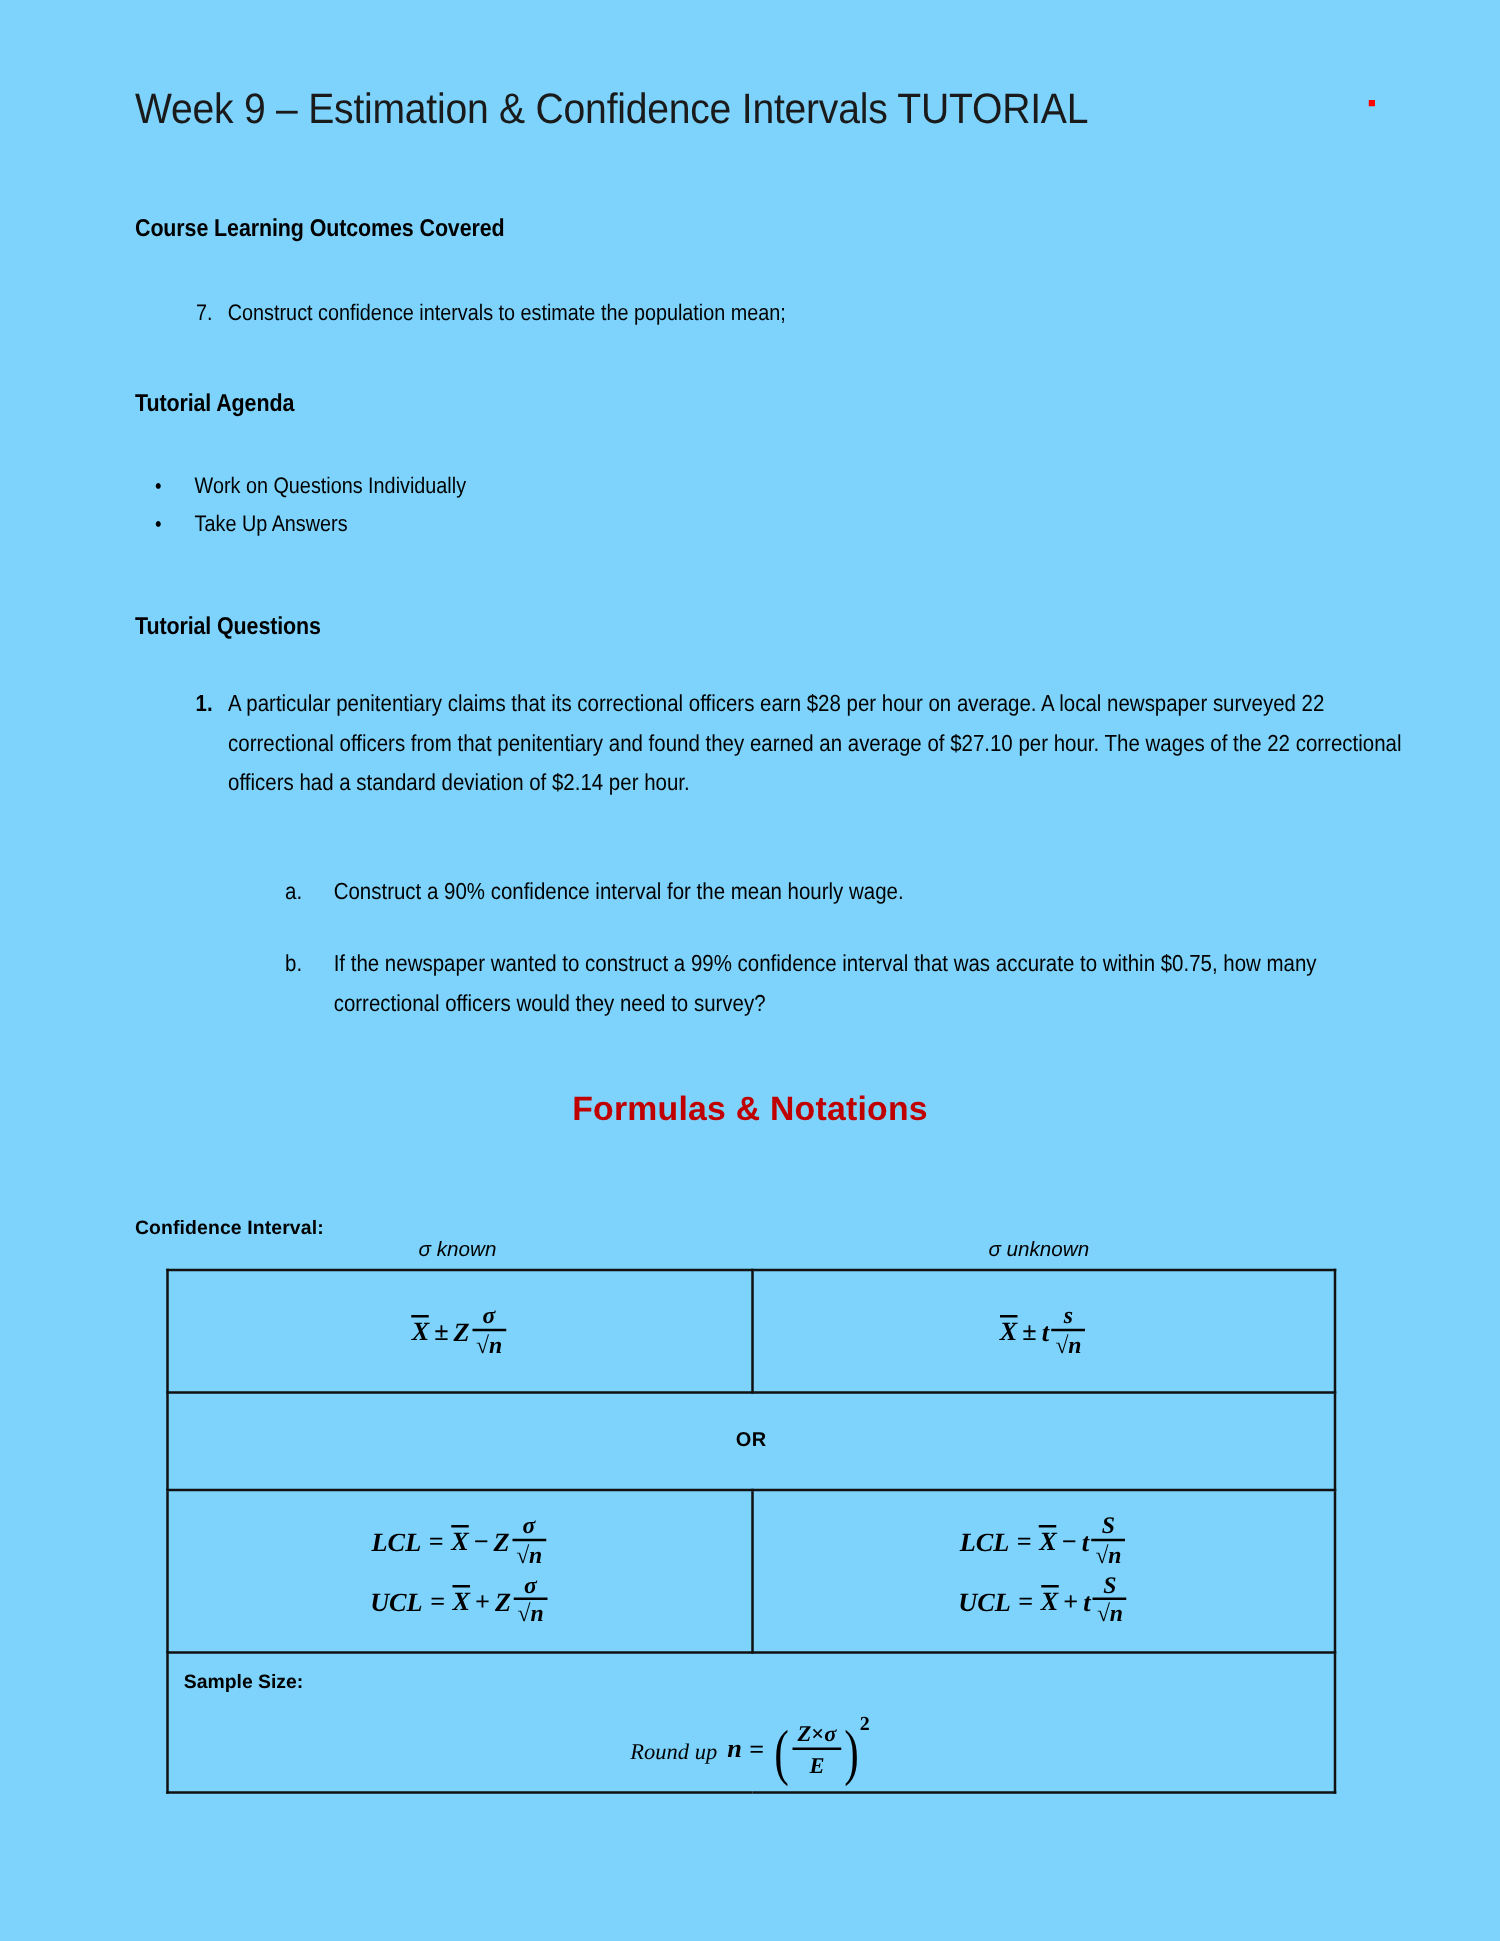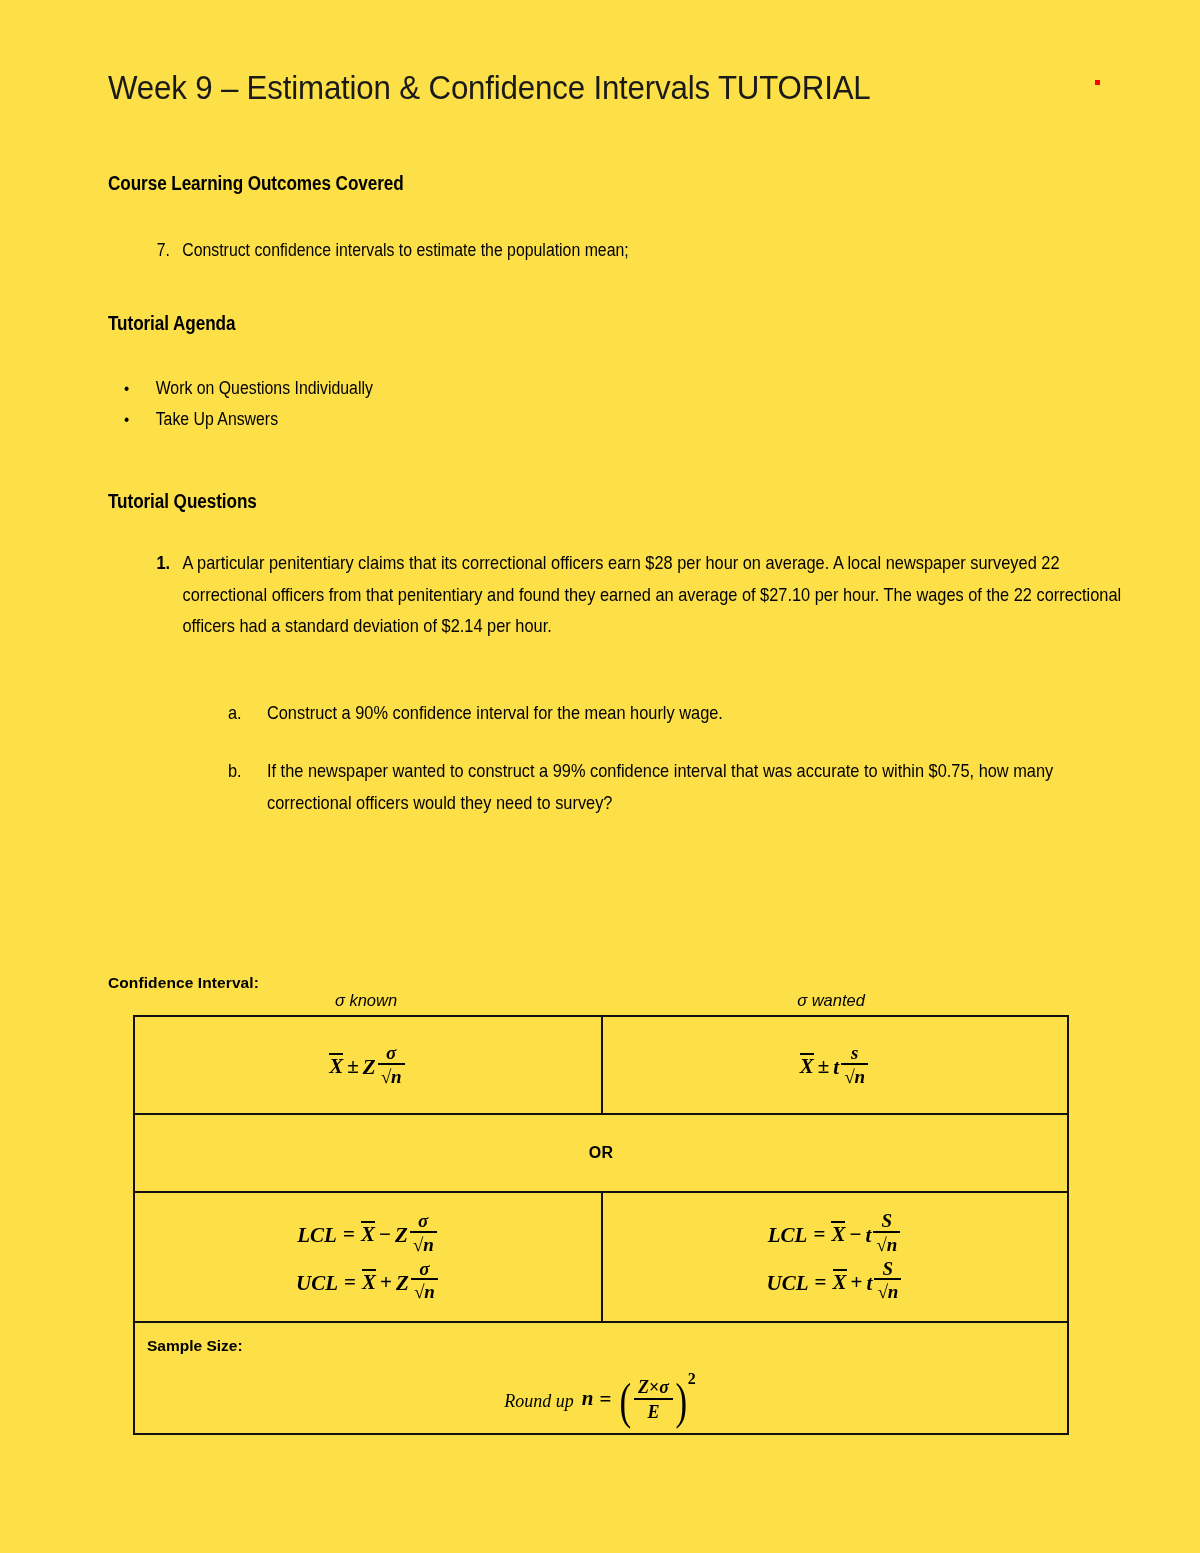--- a/index.html
+++ b/index.html
@@ -13,21 +13,21 @@
     position: relative;
     font-family: "Liberation Sans", sans-serif;
     color: #000000;
     overflow: hidden;
   }
 
   .page {
     position: relative;
     width: 1200px;
     height: 1553px;
-    background: #fde047;
+    background: #7dd3fc;
   }
 
   
   .doc-title {
     position: absolute;
     left: 108px;
     top: 68px;
     font-size: 34px;
     font-weight: 400;
     letter-spacing: -0.2px;
@@ -367,25 +367,26 @@
   <div class="sub-item" id="qa">
     <span class="marker">a.</span>
     <span class="body">Construct a 90% confidence interval for the mean hourly wage.</span>
   </div>
 
   <div class="sub-item" id="qb">
     <span class="marker">b.</span>
     <span class="body">If the newspaper wanted to construct a 99% confidence interval that was accurate to within $0.75, how many correctional officers would they need to survey?</span>
   </div>
 
+  <div class="formulas-title">Formulas &amp; Notations</div>
 
   <div class="strong-label" id="lbl-ci">Confidence Interval:</div>
 
   <div class="col-head" id="col-head-0">σ known</div>
-  <div class="col-head" id="col-head-1">σ wanted</div>
+  <div class="col-head" id="col-head-1">σ unknown</div>
 
   <table class="ftable">
     <tbody>
 
       <tr class="row-formula">
         <td class="c-left">
           <span class="math">
             <span class="ovl">X</span><span class="op">±</span><span>Z</span><span class="frac"><span class="num">σ</span><span class="den">√n</span></span>
           </span>
         </td>

